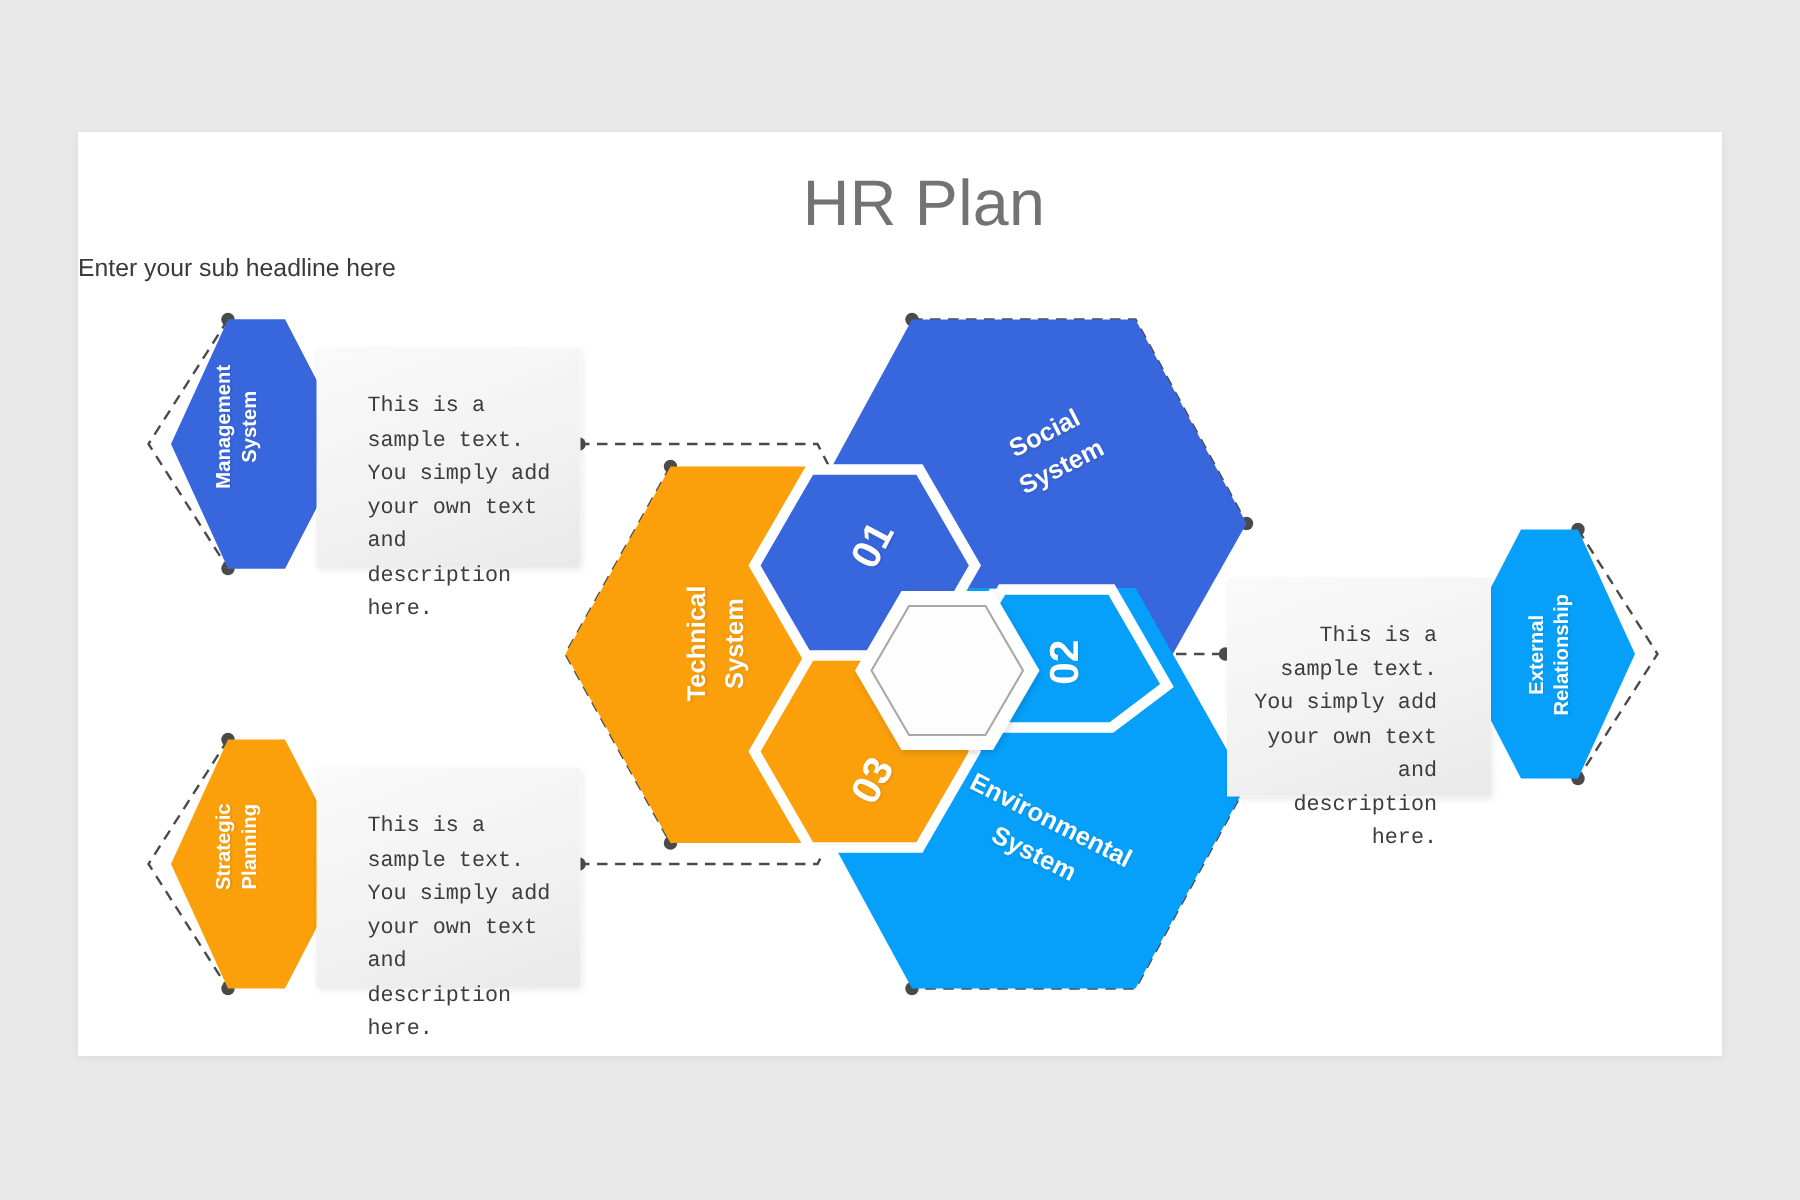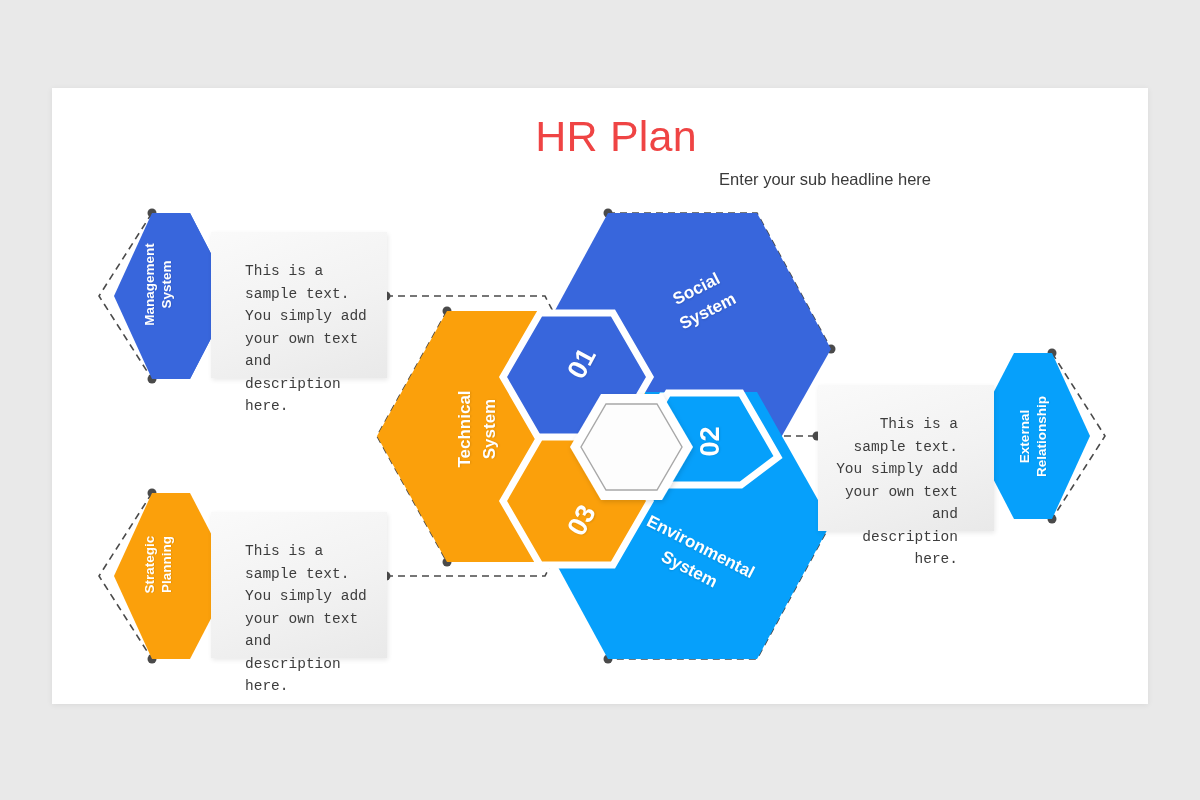--- a/index.html
+++ b/index.html
@@ -29,28 +29,28 @@
   }
 
   
   .title {
     position: absolute;
     left: 0; top: 24px;
     width: 1128px;
     text-align: center;
     font-size: 43px;
     font-weight: 400;
-    color: #ef4444;
+    color: #737373;
     letter-spacing: 0.2px;
   }
   .subtitle {
     position: absolute;
     left: 0; top: 82px;
     width: 879px;
-    text-align: right;
+    text-align: left;
     font-size: 16.5px;
     font-weight: 400;
     color: #3a3a3a;
   }
 
   
   .layer {
     position: absolute;
     left: 0; top: 0;
     width: 1200px;

